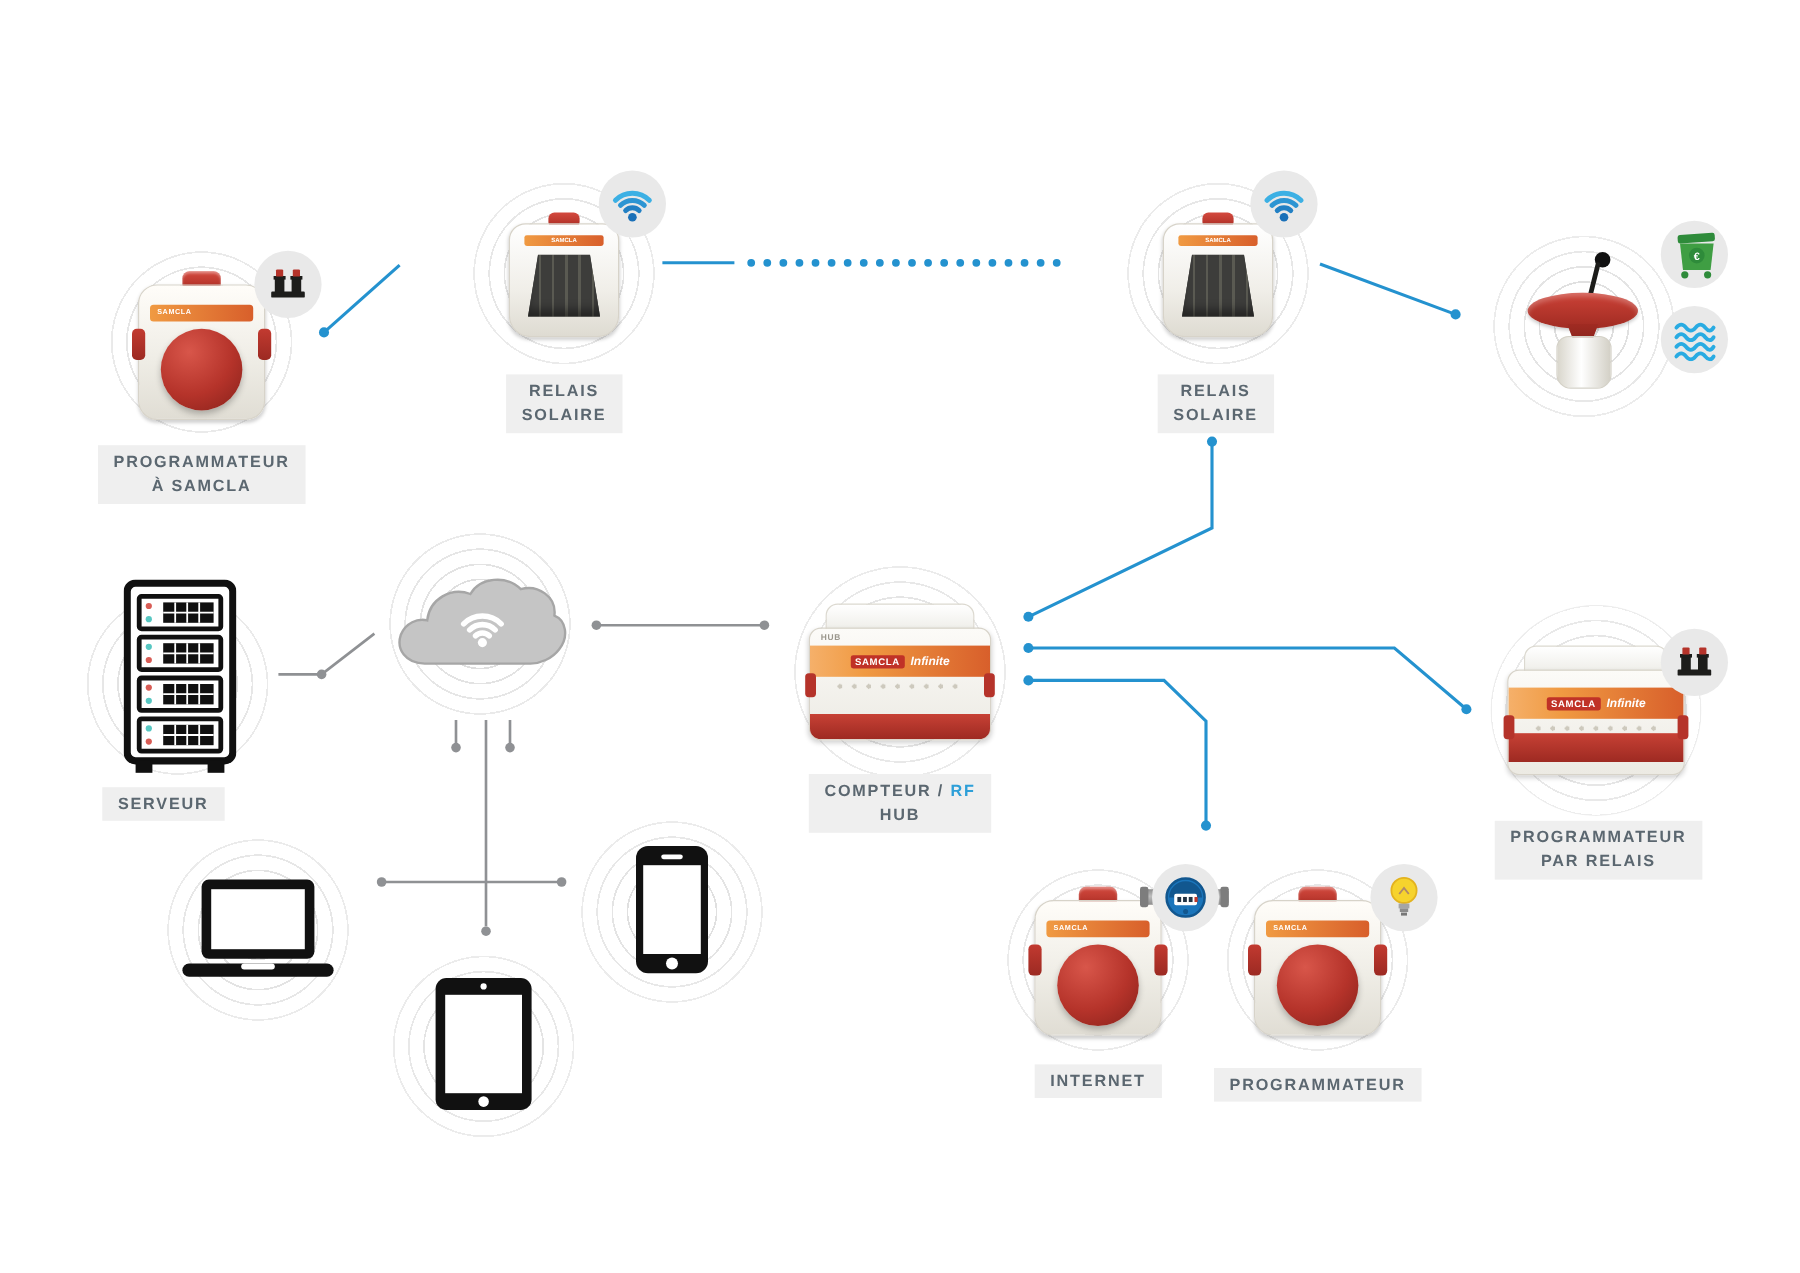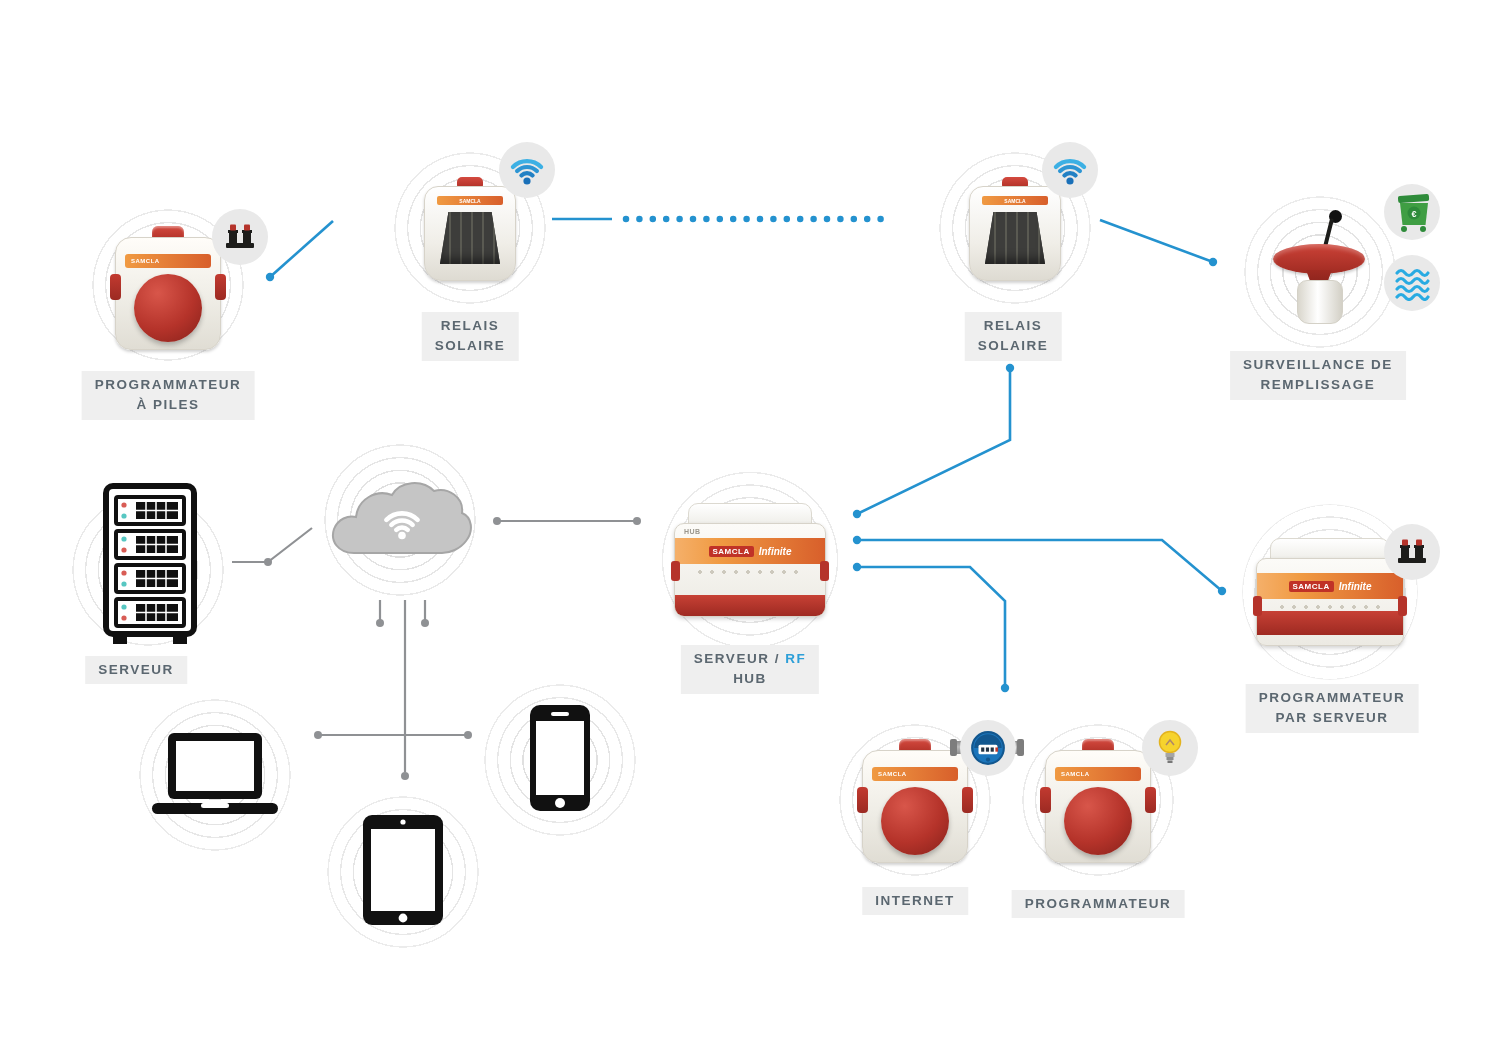--- a/index.html
+++ b/index.html
@@ -170,21 +170,21 @@
         <rect x="4" y="8" width="10" height="3" fill="#1d1d1b"></rect>
         <rect x="6" y="2.5" width="6" height="6" rx="1" fill="#b5332a"></rect>
         <rect x="19" y="10" width="8" height="12" rx="1" fill="#1d1d1b"></rect>
         <rect x="18" y="8" width="10" height="3" fill="#1d1d1b"></rect>
         <rect x="20" y="2.5" width="6" height="6" rx="1" fill="#b5332a"></rect>
       </svg>
     </div>
   </div>
   <div class="label" style="left:168px;top:371px">
     <div>PROGRAMMATEUR</div>
-    <div>À PILES</div>
+    <div>À SAMCLA</div>
   </div>
 
   <div class="node" style="left:389px;top:147px;width:162px;height:162px">
     <div class="rings"></div>
     <div class="devB" style="left:33px;top:30px">
       <div class="clipTop"></div>
       <div class="bodyB">
         <div class="bandB">
           <span class="brandtxt">SAMCLA</span>
         </div>
@@ -250,24 +250,20 @@
       </svg>
     </div>
     <div class="badge" style="left:143px;top:62px">
       <svg width="38" height="36" viewBox="0 0 38 36">
         <path d="M4,8 q4,-5 8,0 t8,0 t8,0 t7,0" fill="none" stroke="#29abe2" stroke-width="3.2" stroke-linecap="round"></path>
         <path d="M4,16 q4,-5 8,0 t8,0 t8,0 t7,0" fill="none" stroke="#29abe2" stroke-width="3.2" stroke-linecap="round"></path>
         <path d="M4,24 q4,-5 8,0 t8,0 t8,0 t7,0" fill="none" stroke="#29abe2" stroke-width="3.2" stroke-linecap="round"></path>
         <path d="M4,32 q4,-5 8,0 t8,0 t8,0 t7,0" fill="none" stroke="#29abe2" stroke-width="3.2" stroke-linecap="round"></path>
       </svg>
     </div>
-  </div>
-  <div class="label" style="left:1318px;top:351px">
-    <div>SURVEILLANCE DE</div>
-    <div>REMPLISSAGE</div>
   </div>
 
   <div class="node" style="left:64px;top:486px;width:168px;height:168px">
     <div class="rings"></div>
     <svg style="position:absolute;left:39px;top:-3px" width="94" height="164" viewBox="0 0 94 164">
       <rect x="3" y="3" width="88" height="148" rx="7" fill="#ffffff" stroke="#101010" stroke-width="6"></rect>
       <g>
         <rect x="13" y="14" width="68" height="27" rx="2" fill="#fff" stroke="#101010" stroke-width="4"></rect>
         <circle cx="21" cy="22" r="2.6" fill="#d85c55"></circle>
           <circle cx="21" cy="33" r="2.6" fill="#57c7c2"></circle>
@@ -327,21 +323,21 @@
           <span class="prodname">Infinite</span>
         </div>
         <div class="ventdots"></div>
         <div class="bandRed"></div>
       </div>
       <div class="clip clipL"></div>
       <div class="clip clipR"></div>
     </div>
   </div>
   <div class="label" style="left:750px;top:645px">
-    <div><span>SERVEUR / </span><span class="accent">RF</span></div>
+    <div><span>COMPTEUR / </span><span class="accent">RF</span></div>
     <div>HUB</div>
   </div>
 
   <div class="node" style="left:1242px;top:504px;width:176px;height:176px">
     <div class="rings"></div>
     <div class="devC secteur" style="left:14px;top:34px">
       <div class="lid"></div>
       <div class="face">
         <div class="bandC">
           <span class="logochip">SAMCLA</span>
@@ -360,21 +356,21 @@
         <rect x="4" y="8" width="10" height="3" fill="#1d1d1b"></rect>
         <rect x="6" y="2.5" width="6" height="6" rx="1" fill="#b5332a"></rect>
         <rect x="19" y="10" width="8" height="12" rx="1" fill="#1d1d1b"></rect>
         <rect x="18" y="8" width="10" height="3" fill="#1d1d1b"></rect>
         <rect x="20" y="2.5" width="6" height="6" rx="1" fill="#b5332a"></rect>
       </svg>
     </div>
   </div>
   <div class="label" style="left:1332px;top:684px">
     <div>PROGRAMMATEUR</div>
-    <div>PAR SERVEUR</div>
+    <div>PAR RELAIS</div>
   </div>
 
   <div class="node" style="left:834px;top:719px;width:162px;height:162px">
     <div class="rings"></div>
     <div class="devA" style="left:25px;top:20px">
       <div class="handle"></div>
       <div class="bodyA">
         <div class="band">
           <span class="brandtxt">SAMCLA</span>
         </div>

